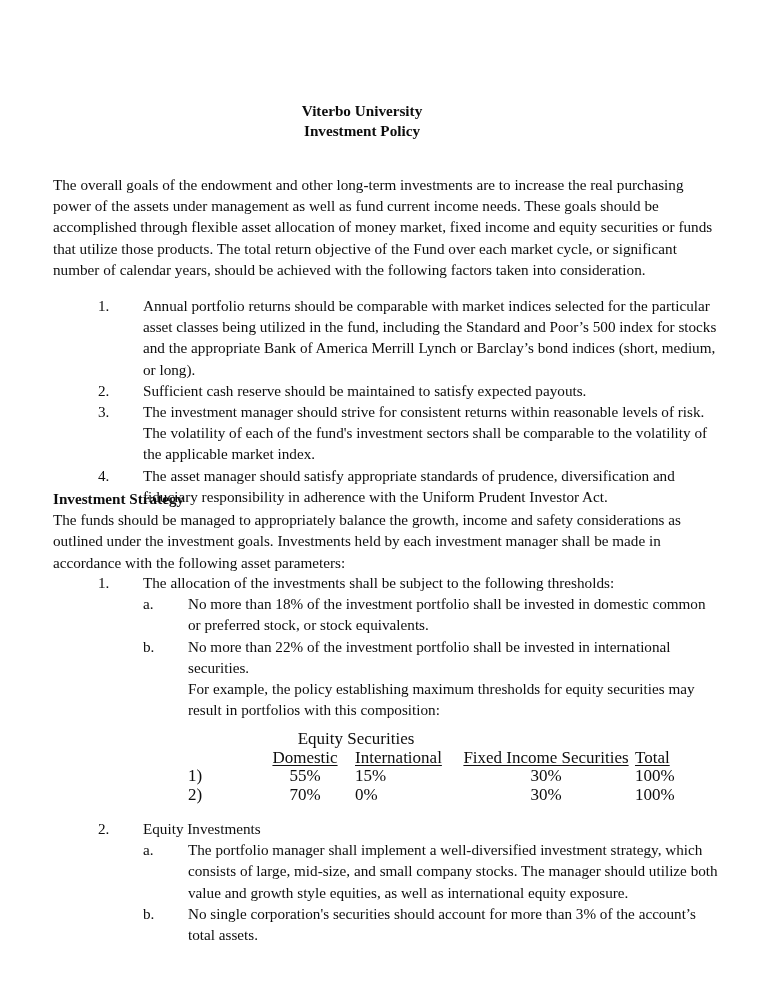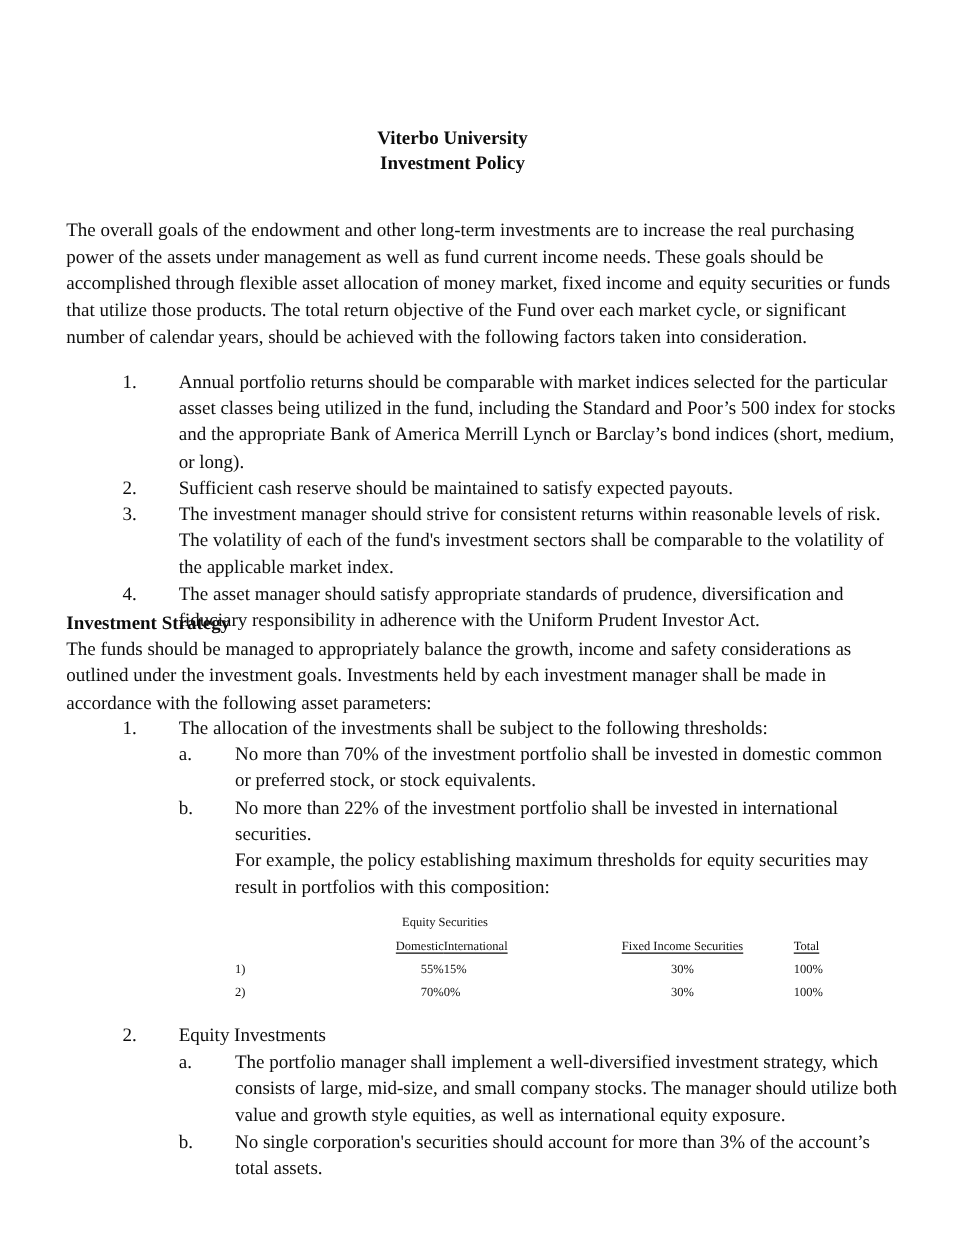--- a/index.html
+++ b/index.html
@@ -91,25 +91,25 @@
     font-size: 15.2px;
     line-height: 18.5px;
   }
   .tbl {
     border-collapse: collapse;
   }
   .tbl td {
     padding: 0;
     white-space: nowrap;
     vertical-align: bottom;
-    font-size: 10px;
+    font-size: 17px;
     line-height: 18.5px;
   }
   .c-rowlabel { width: 67px; text-align: left; }
-  .c-dom      { width: 100px; text-align: right; }
+  .c-dom      { width: 100px; text-align: center; }
   .c-intl     { width: 102px; text-align: left; }
   .c-fixed    { width: 178px; text-align: center; }
   .c-total    { width: 80px;  text-align: left; }
   .hdr-underline {
     text-decoration: underline;
     text-underline-offset: 2px;
   }
   .group-head {
     text-align: center;
   }
@@ -153,21 +153,21 @@
   </div>
 
   <div class="list" style="left:98px; top:572px; width:620px;">
     <div class="li">
       <span class="li-marker">1.</span>
       <span class="li-body">The allocation of the investments shall be subject to the following thresholds:</span>
     </div>
     <div class="sub-list">
       <div class="sub-li" style="margin-left:45px;">
         <span class="sub-li-marker">a.</span>
-        <span class="sub-li-body">No more than 70% of the investment portfolio shall be invested in domestic common or preferred stock, or stock equivalents.</span>
+        <span class="sub-li-body">No more than 18% of the investment portfolio shall be invested in domestic common or preferred stock, or stock equivalents.</span>
       </div>
       <div class="sub-li" style="margin-left:45px;">
         <span class="sub-li-marker">b.</span>
         <span class="sub-li-body">No more than 22% of the investment portfolio shall be invested in international securities.</span>
       </div>
     </div>
   </div>
 
   <div class="section" style="left:188px; top:678px; width:515px;">
     <div class="para">For example, the policy establishing maximum thresholds for equity securities may result in portfolios with this composition:</div>

